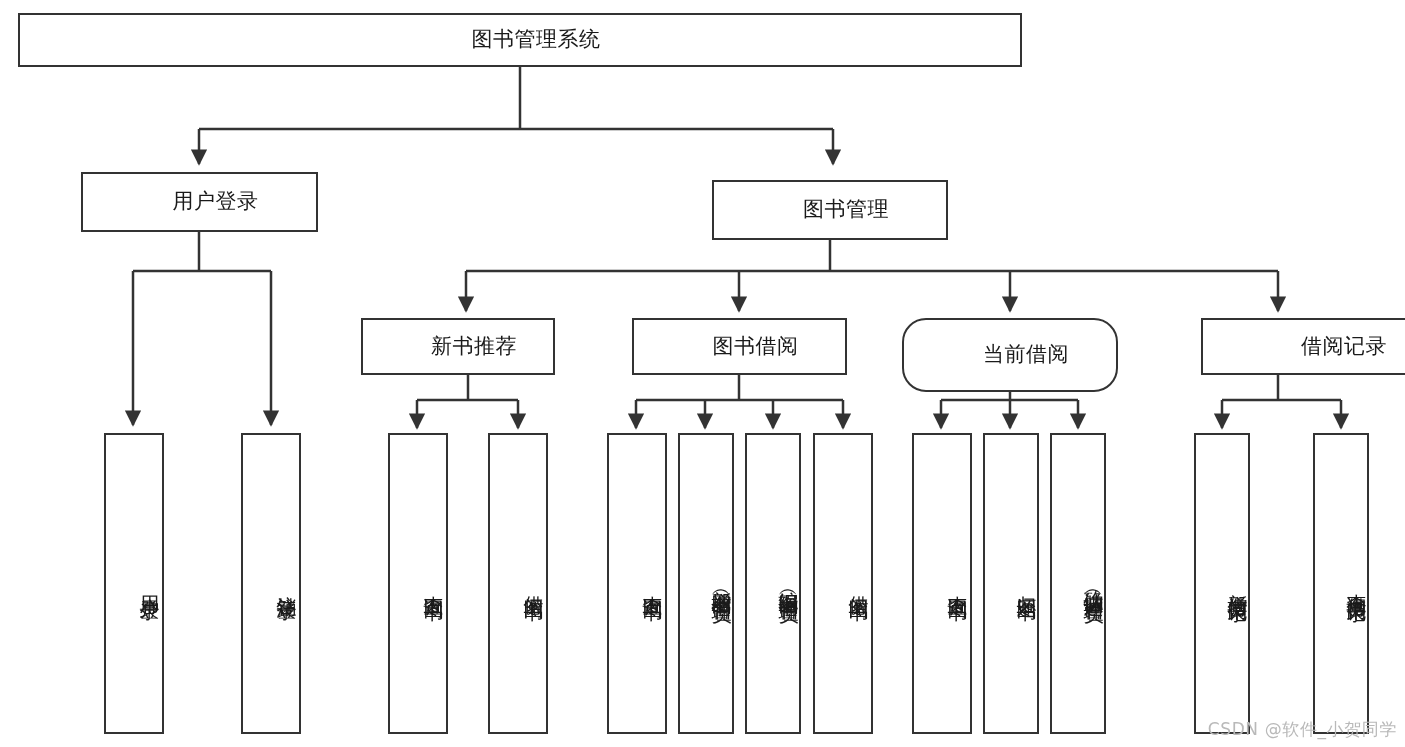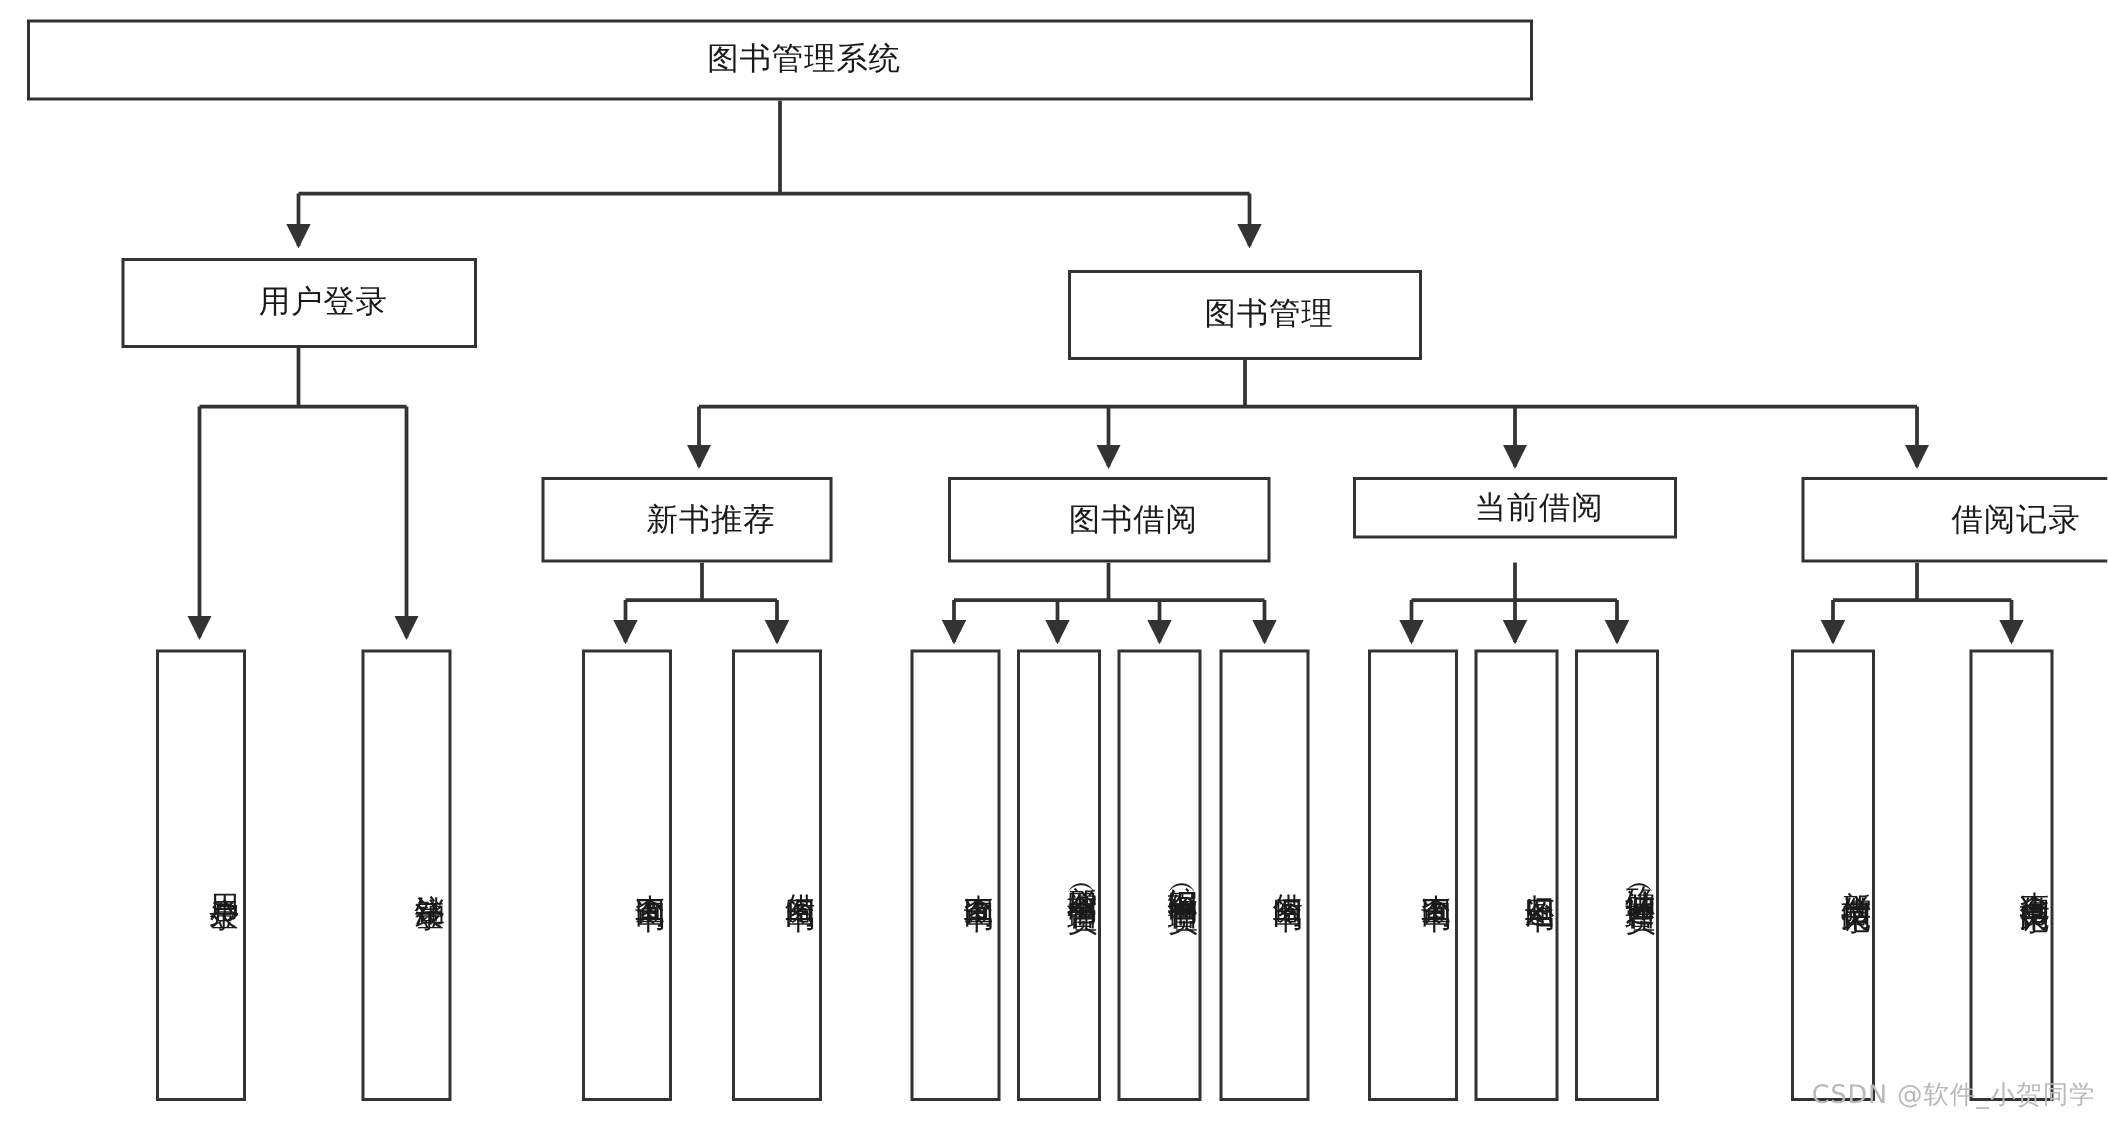--- a/index.html
+++ b/index.html
@@ -131,21 +131,21 @@
   </div>
 
   <div class="node-box" style="left:361px; top:318px; width:194px; height:57px;">
     <span class="node-label">新书推荐</span>
   </div>
 
   <div class="node-box" style="left:632px; top:318px; width:215px; height:57px;">
     <span class="node-label">图书借阅</span>
   </div>
 
-  <div class="node-box" style="left:902px; top:318px; width:216px; height:41px;">
+  <div class="node-box" style="left:902px; top:318px; width:216px; height:74px;border-radius:24px;">
     <span class="node-label">当前借阅</span>
   </div>
 
   <div class="node-box" style="left:1172px; top:318px; width:254px; height:57px;margin-left:29px;">
     <span class="node-label">借阅记录</span>
   </div>
 
   <div class="node-box" style="left:104px; top:433px; width:60px; height:301px;">
     <span class="node-label vertical">用户登录</span>
   </div>

